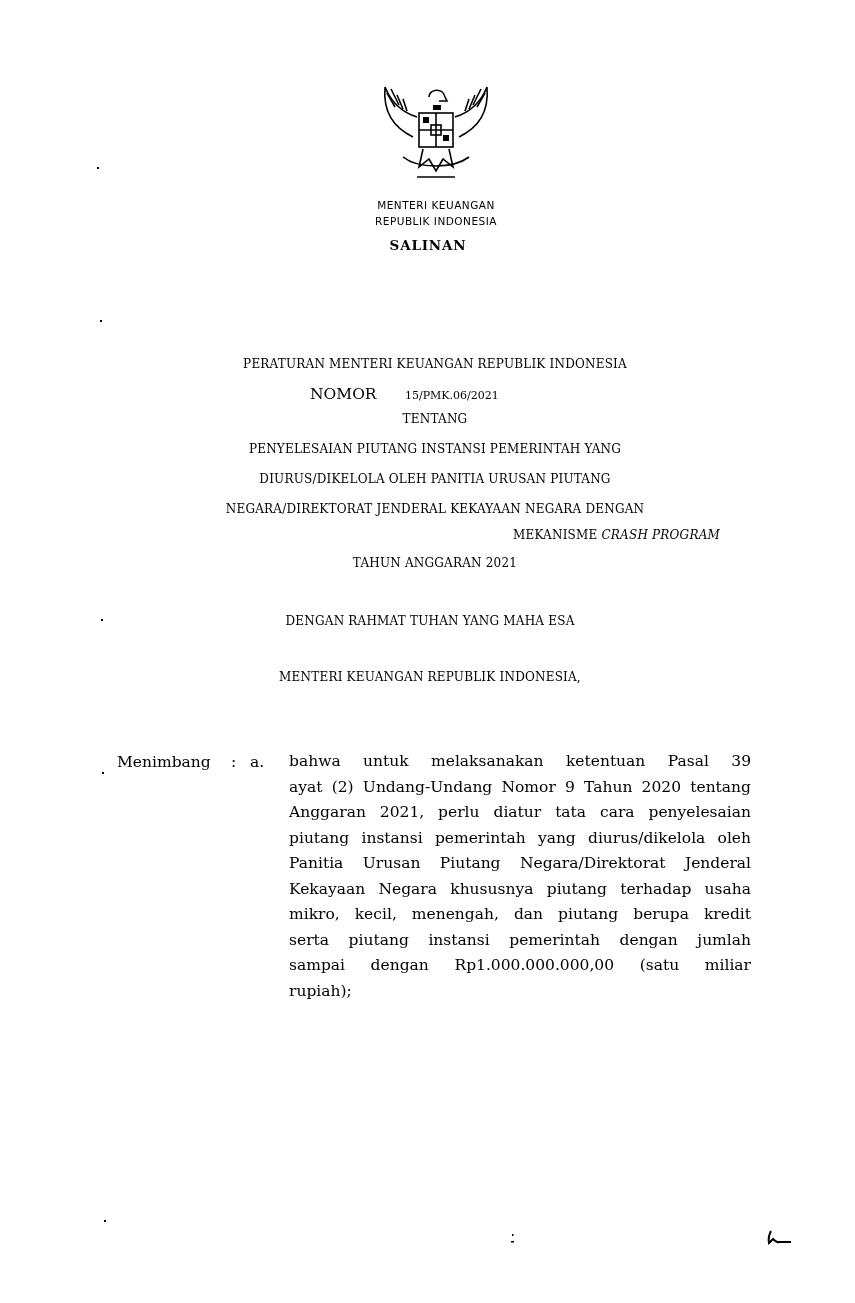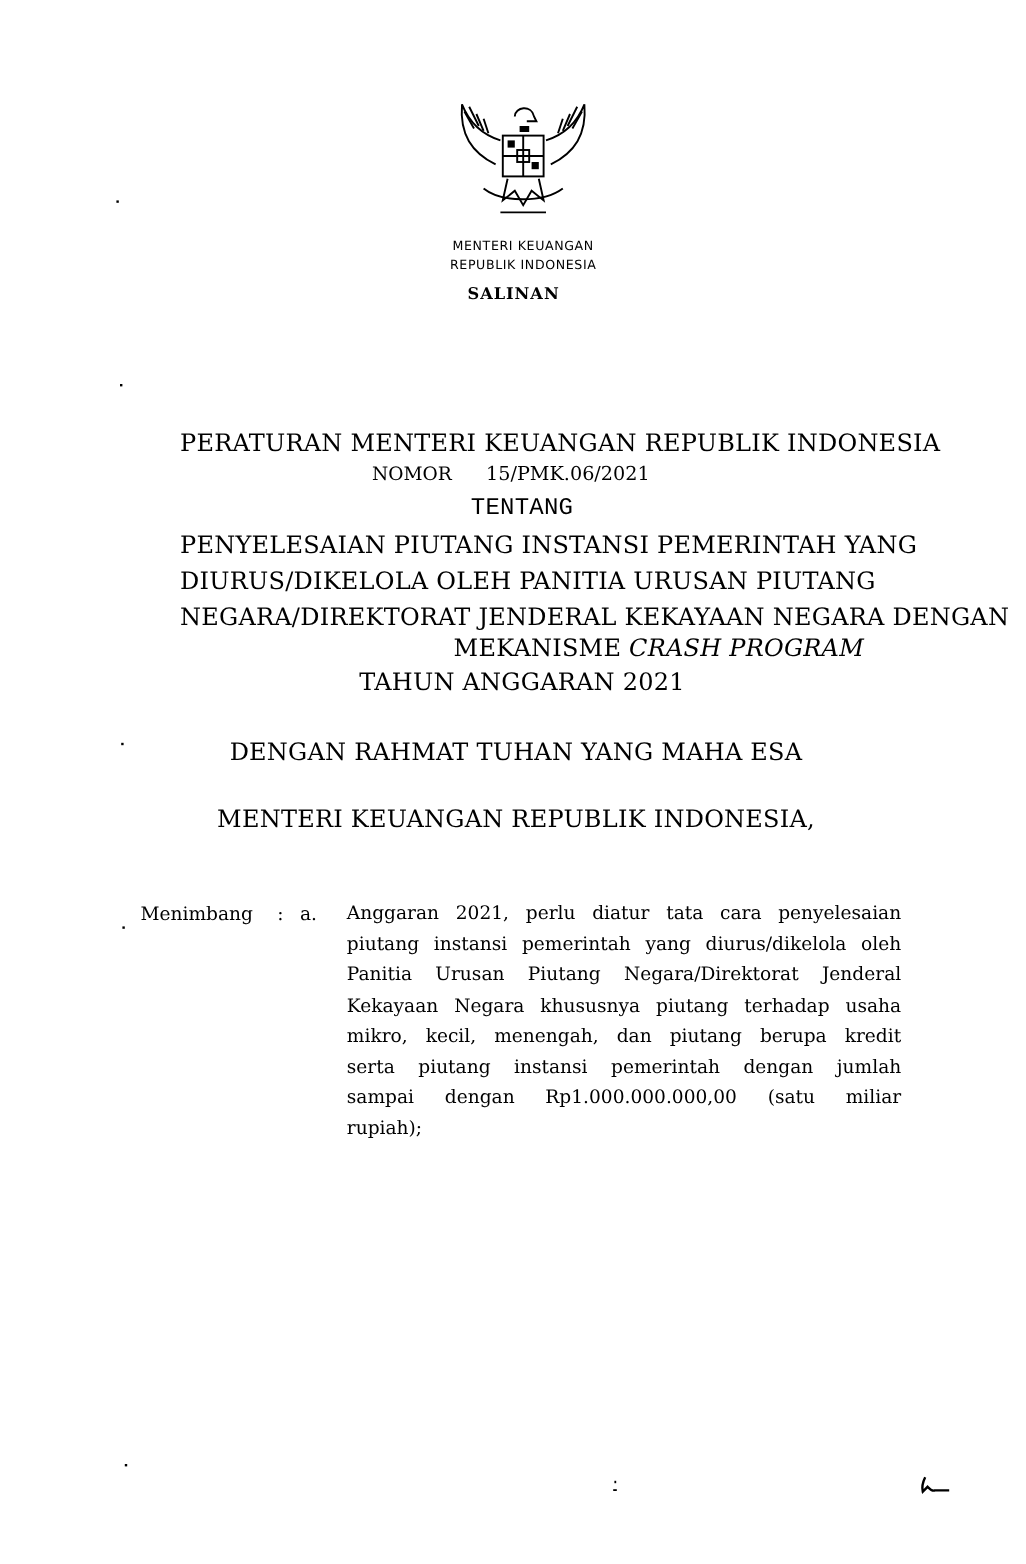--- a/index.html
+++ b/index.html
@@ -26,27 +26,27 @@
       font-family: "DejaVu Sans", "Liberation Sans", sans-serif;
       font-size: 10.5px; letter-spacing: 0.5px;
     }
     .salinan {
       left: 300px; width: 256px; text-align: center; top: 200px;
       font-size: 13.5px; font-weight: bold; letter-spacing: 0.8px;
     }
 
     .title-line {
       left: 150px; width: 570px; text-align: center;
-      font-size: 20px; letter-spacing: 0.2px; white-space: nowrap;
+      font-size: 12px; letter-spacing: 0.2px; white-space: nowrap;
     }
     .nomor-row {
       left: 310px; top: 348px; font-size: 15.5px; white-space: nowrap;
     }
     .nomor-row .label { display: inline-block; width: 95px; }
-    .nomor-row .value { font-size: 16px; }
+    .nomor-row .value { font-size: 11px; }
 
     .italic { font-style: italic; }
 
     .dot { width: 2px; height: 2px; background: #000; }
 
     
     .menimbang-label {
       left: 117px; top: 716px; font-size: 15.5px;
     }
     .menimbang-colon {
@@ -112,37 +112,39 @@
 <div class="abs dot" style="left:97px; top:130px;"></div>
 <div class="abs dot" style="left:100px; top:283px;"></div>
 <div class="abs dot" style="left:101px; top:582px;"></div>
 <div class="abs dot" style="left:102px; top:735px;"></div>
 <div class="abs dot" style="left:104px; top:1183px;"></div>
 
 <div class="abs title-line" style="top:320px;">PERATURAN MENTERI KEUANGAN REPUBLIK INDONESIA</div>
 <div class="abs nomor-row">
   <span class="label">NOMOR</span><span class="value">15/PMK.06/2021</span>
 </div>
-<div class="abs title-line" style="top:375px;font-family:Liberation Mono, monospace;">TENTANG</div>
+<div class="abs title-line" style="top:375px;">TENTANG</div>
 <div class="abs title-line" style="top:405px;">PENYELESAIAN PIUTANG INSTANSI PEMERINTAH YANG</div>
 <div class="abs title-line" style="top:435px;">DIURUS/DIKELOLA OLEH PANITIA URUSAN PIUTANG</div>
 <div class="abs title-line" style="top:465px;">NEGARA/DIREKTORAT JENDERAL KEKAYAAN NEGARA DENGAN</div>
 <div class="abs title-line" style="top:491px;text-align:right;">
   <span>MEKANISME </span><span class="italic">CRASH PROGRAM</span>
 </div>
 <div class="abs title-line" style="top:519px;text-align:center;">TAHUN ANGGARAN 2021</div>
 
 <div class="abs title-line" style="left:145px; top:577px;">DENGAN RAHMAT TUHAN YANG MAHA ESA</div>
 <div class="abs title-line" style="left:145px; top:633px;">MENTERI KEUANGAN REPUBLIK INDONESIA,</div>
 
 <div class="abs menimbang-label">Menimbang</div>
 <div class="abs menimbang-colon">:</div>
 <div class="abs menimbang-letter">a.</div>
 
 <div class="abs clause">
+  <span class="clause-line">bahwa untuk melaksanakan ketentuan Pasal 39</span>
+  <span class="clause-line">ayat (2) Undang-Undang Nomor 9 Tahun 2020 tentang</span>
   <span class="clause-line">Anggaran  2021, perlu diatur tata cara penyelesaian</span>
   <span class="clause-line">piutang instansi pemerintah yang diurus/dikelola oleh</span>
   <span class="clause-line">Panitia Urusan Piutang Negara/Direktorat Jenderal</span>
   <span class="clause-line">Kekayaan Negara khususnya piutang terhadap usaha</span>
   <span class="clause-line">mikro, kecil, menengah, dan piutang berupa kredit</span>
   <span class="clause-line">serta piutang instansi pemerintah dengan jumlah</span>
   <span class="clause-line">sampai dengan Rp1.000.000.000,00 (satu miliar</span>
   <span class="clause-line last">rupiah);</span>
 </div>
 

